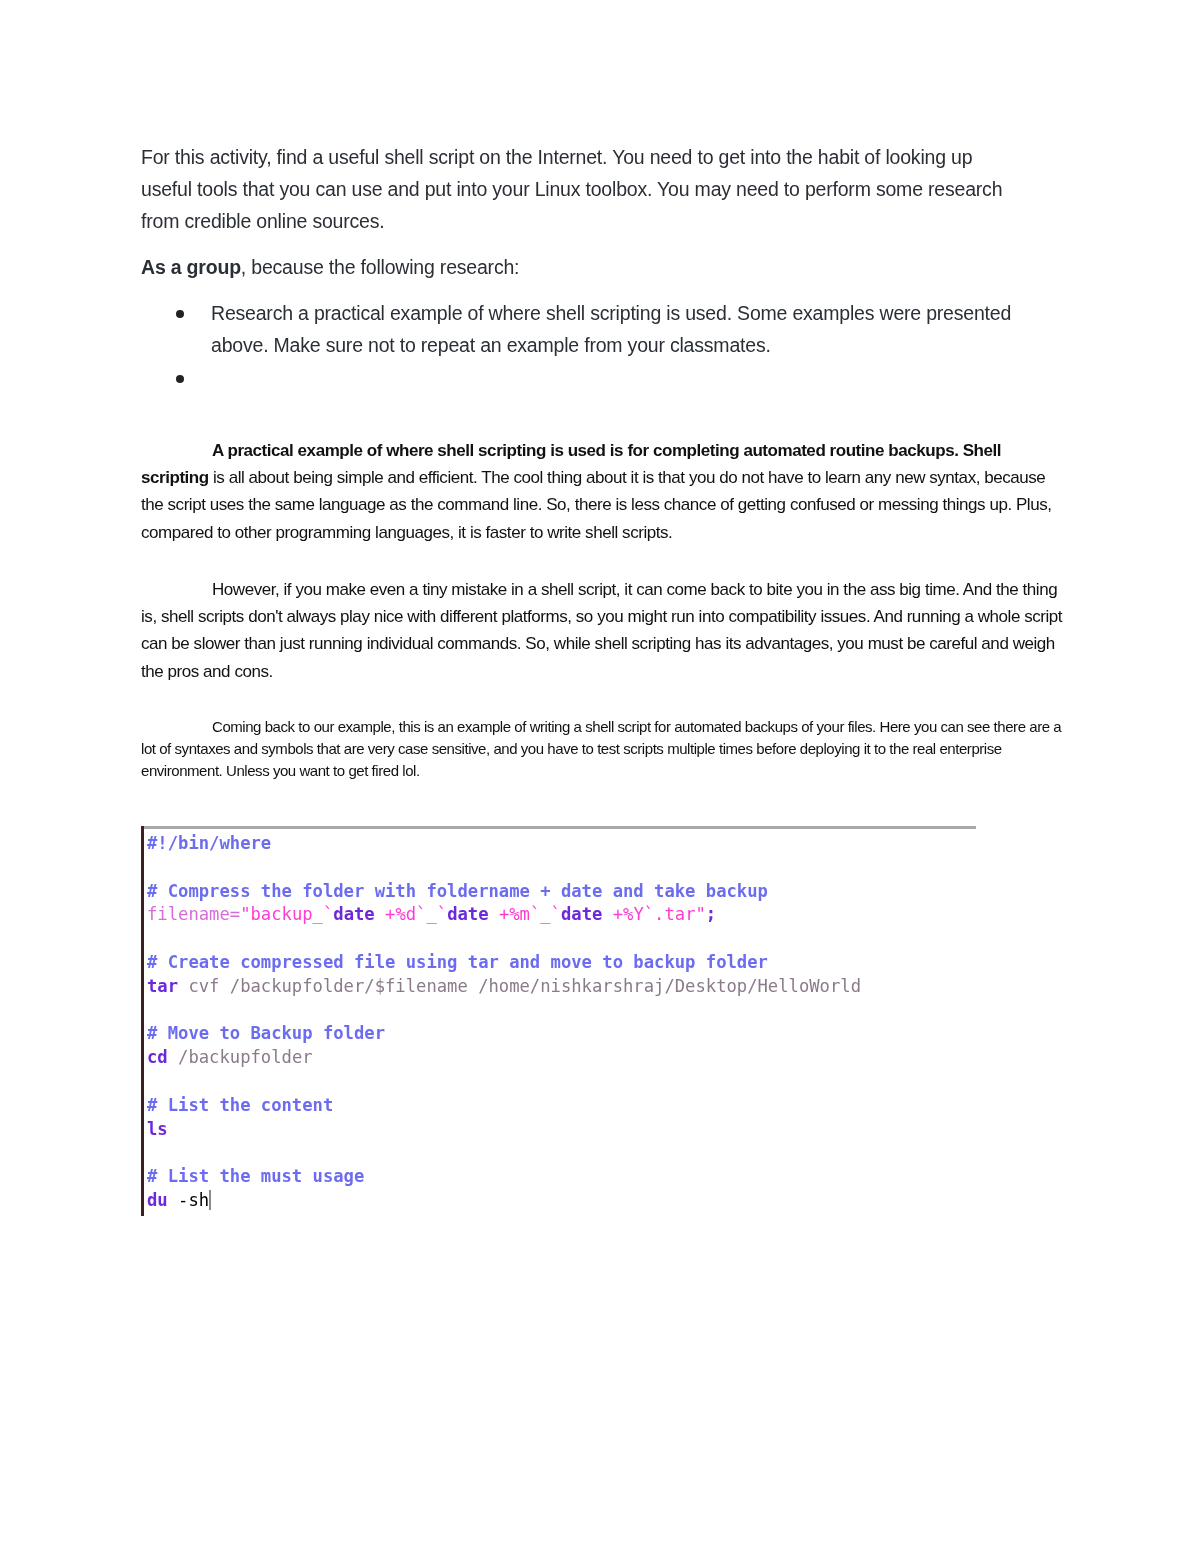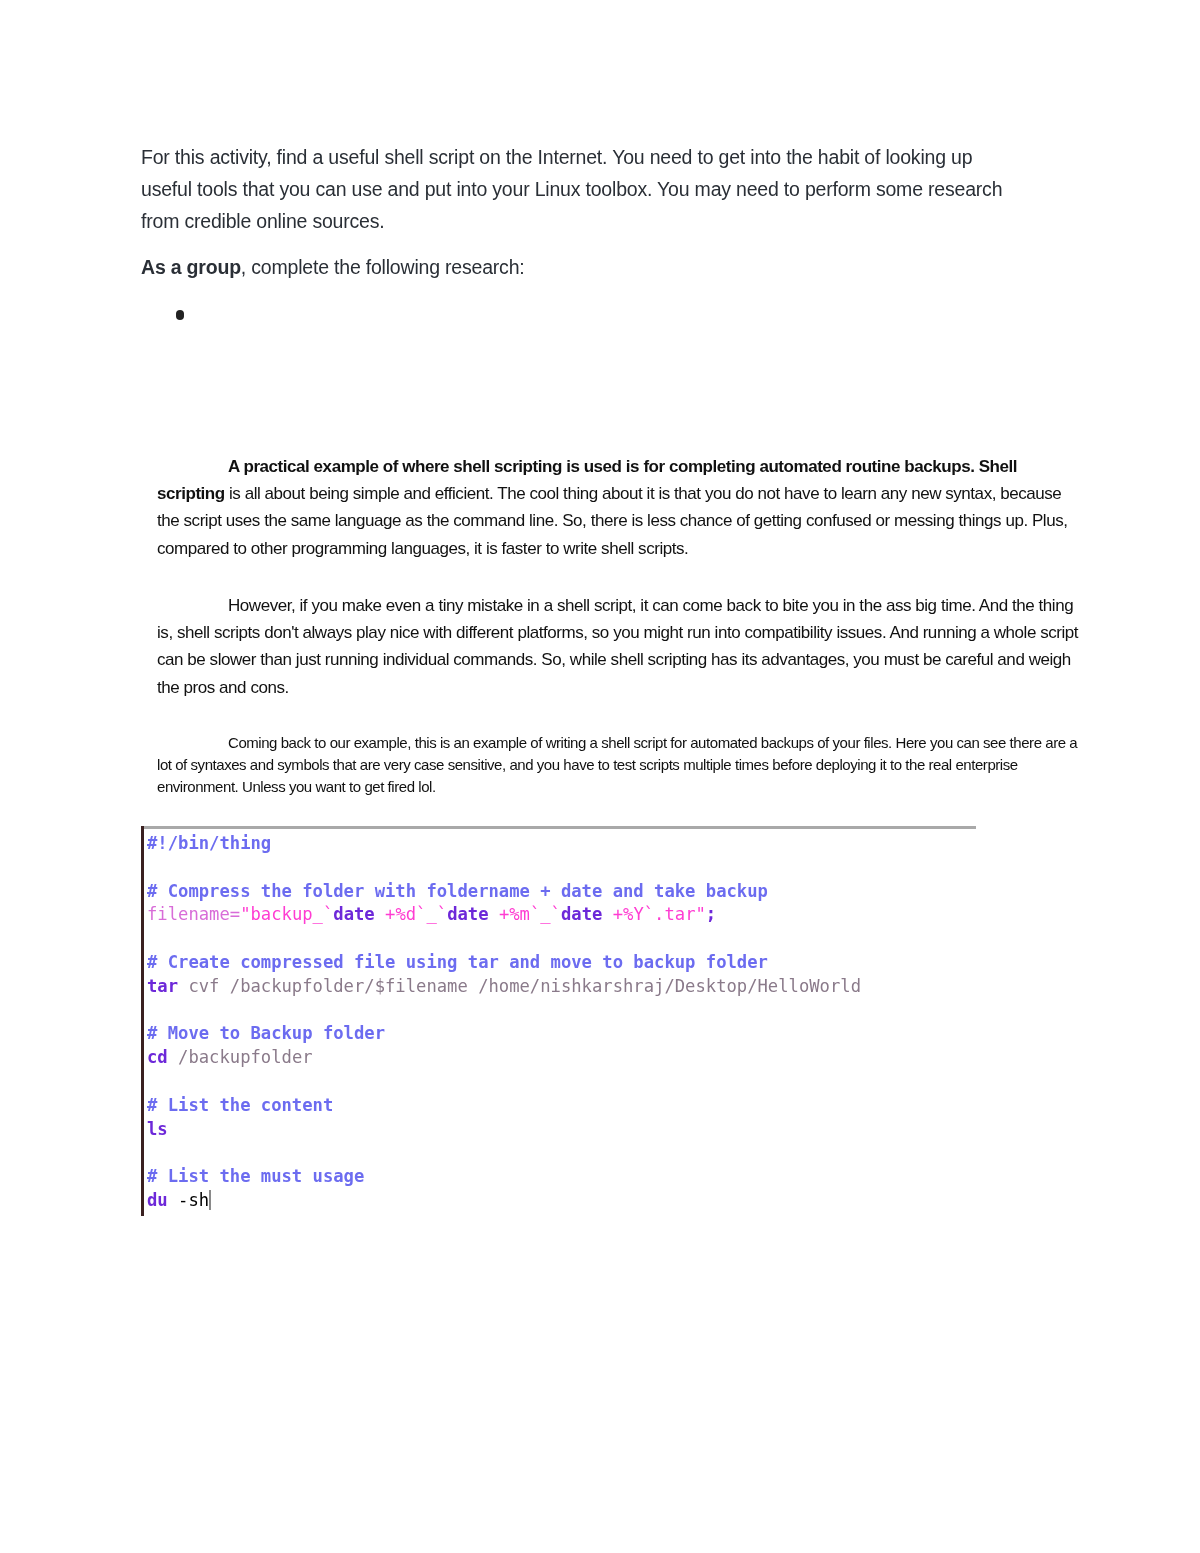--- a/index.html
+++ b/index.html
@@ -5,21 +5,21 @@
     html, body { margin: 0; padding: 0; background: #ffffff; }
     body { width: 1200px; height: 1553px; position: relative; overflow: hidden; }
     .page { position: absolute; left: 0; top: 0; width: 956px; height: 1553px; background: #ffffff; border-radius: 8px; }
     .text { font-family: "Liberation Sans", sans-serif; color: #1f2328; }
     .intro { position: absolute; left: 141px; top: 141px; width: 880px; font-size: 19.5px; line-height: 32px; color: #2a2f36; letter-spacing: -0.2px; }
     .group-line { position: absolute; left: 141px; top: 251px; width: 880px; font-size: 19.5px; line-height: 32px; color: #2a2f36; letter-spacing: -0.2px; }
     .group-line b { font-weight: bold; }
     .bullets { position: absolute; left: 141px; top: 298px; width: 900px; margin: 0; padding: 0; list-style: none; font-size: 19.5px; line-height: 31.5px; color: #2a2f36; letter-spacing: -0.2px; }
     .bullets li { position: relative; padding-left: 70px; margin-bottom: 2px; }
     .bullets .dot { position: absolute; left: 35px; top: 12px; width: 8px; height: 8px; background: #222; border-radius: 50%; }
-    .para { position: absolute; left: 141px; width: 925px; font-size: 17px; line-height: 27.2px; color: #111; letter-spacing: -0.45px; text-indent: 71px; margin: 16px; }
+    .para { position: absolute; left: 141px; width: 925px; font-size: 17px; line-height: 27.2px; color: #111; letter-spacing: -0.45px; text-indent: 71px; margin: 0; }
     .p1 { top: 437px; }
     .p2 { top: 576px; }
     .p3 { top: 716px; font-size: 15px; line-height: 22px; letter-spacing: -0.45px; }
     .b { font-weight: bold; }
     .code-frame { position: absolute; left: 141px; top: 826px; width: 835px; height: 390px; }
     .code-top { position: absolute; left: 0; top: 0; width: 835px; height: 3px; background: #a9a9a9; }
     .code-left { position: absolute; left: 0; top: 0; width: 3px; height: 390px; background: #3a2020; }
     .code { position: absolute; left: 6px; top: 6px; margin: 0; font-family: "DejaVu Sans Mono", monospace; font-size: 17.2px; line-height: 23.8px; white-space: pre; font-weight: bold; }
     .cmt { color: #6c6cf0; }
     .str { color: #ff3cd2; }
@@ -29,44 +29,45 @@
     .caret { display: inline-block; width: 2px; height: 20px; background: #8a8a8a; vertical-align: -4px; }
   </style>
 </head>
 <body>
 
 <div class="page">
 
   <p class="text intro" style="margin:0">For this activity, find a useful shell script on the Internet. You need to get into the habit of looking up useful tools that you can use and put into your Linux toolbox. You may need to perform some research from credible online sources.</p>
 
   <p class="text group-line" style="margin:0">
-    <b>As a group</b><span>, complete the following research:</span>
+    <b>As a group</b><span>, because the following research:</span>
   </p>
 
   <ul class="text bullets">
     <li>
       <span class="dot"></span>
+      <span>Research a practical example of where shell scripting is used. Some examples were presented above. Make sure not to repeat an example from your classmates.</span>
     </li>
     <li>
       <span class="dot"></span>
     </li>
   </ul>
 
   <p class="text para p1">
     <span class="b">A practical example of where shell scripting is used is for completing automated routine backups. Shell scripting</span><span> is all about being simple and efficient. The cool thing about it is that you do not have to learn any new syntax, because the script uses the same language as the command line. So, there is less chance of getting confused or messing things up. Plus, compared to other programming languages, it is faster to write shell scripts.</span>
   </p>
 
   <p class="text para p2">However, if you make even a tiny mistake in a shell script, it can come back to bite you in the ass big time. And the thing is, shell scripts don't always play nice with different platforms, so you might run into compatibility issues. And running a whole script can be slower than just running individual commands. So, while shell scripting has its advantages, you must be careful and weigh the pros and cons.</p>
 
   <p class="text para p3">Coming back to our example, this is an example of writing a shell script for automated backups of your files. Here you can see there are a lot of syntaxes and symbols that are very case sensitive, and you have to test scripts multiple times before deploying it to the real enterprise environment. Unless you want to get fired lol.</p>
 
   <div class="code-frame">
     <div class="code-top"></div>
     <div class="code-left"></div>
-<pre class="code"><span class="cmt">#!/bin/thing</span>
+<pre class="code"><span class="cmt">#!/bin/where</span>
 
 <span class="cmt"># Compress the folder with foldername + date and take backup</span>
 <span class="str" style="color:#d86cd8;font-weight:normal">filename=</span><span class="str" style="font-weight:normal">"backup_`</span><span class="kw">date</span><span class="str" style="font-weight:normal"> +%d`_`</span><span class="kw">date</span><span class="str" style="font-weight:normal"> +%m`_`</span><span class="kw">date</span><span class="str" style="font-weight:normal"> +%Y`.tar"</span><span class="kw">;</span>
 
 <span class="cmt"># Create compressed file using tar and move to backup folder</span>
 <span class="kw">tar</span><span class="path"> cvf /backupfolder/$filename /home/nishkarshraj/Desktop/HelloWorld</span>
 
 <span class="cmt"># Move to Backup folder</span>
 <span class="kw">cd</span><span class="path"> /backupfolder</span>
 

